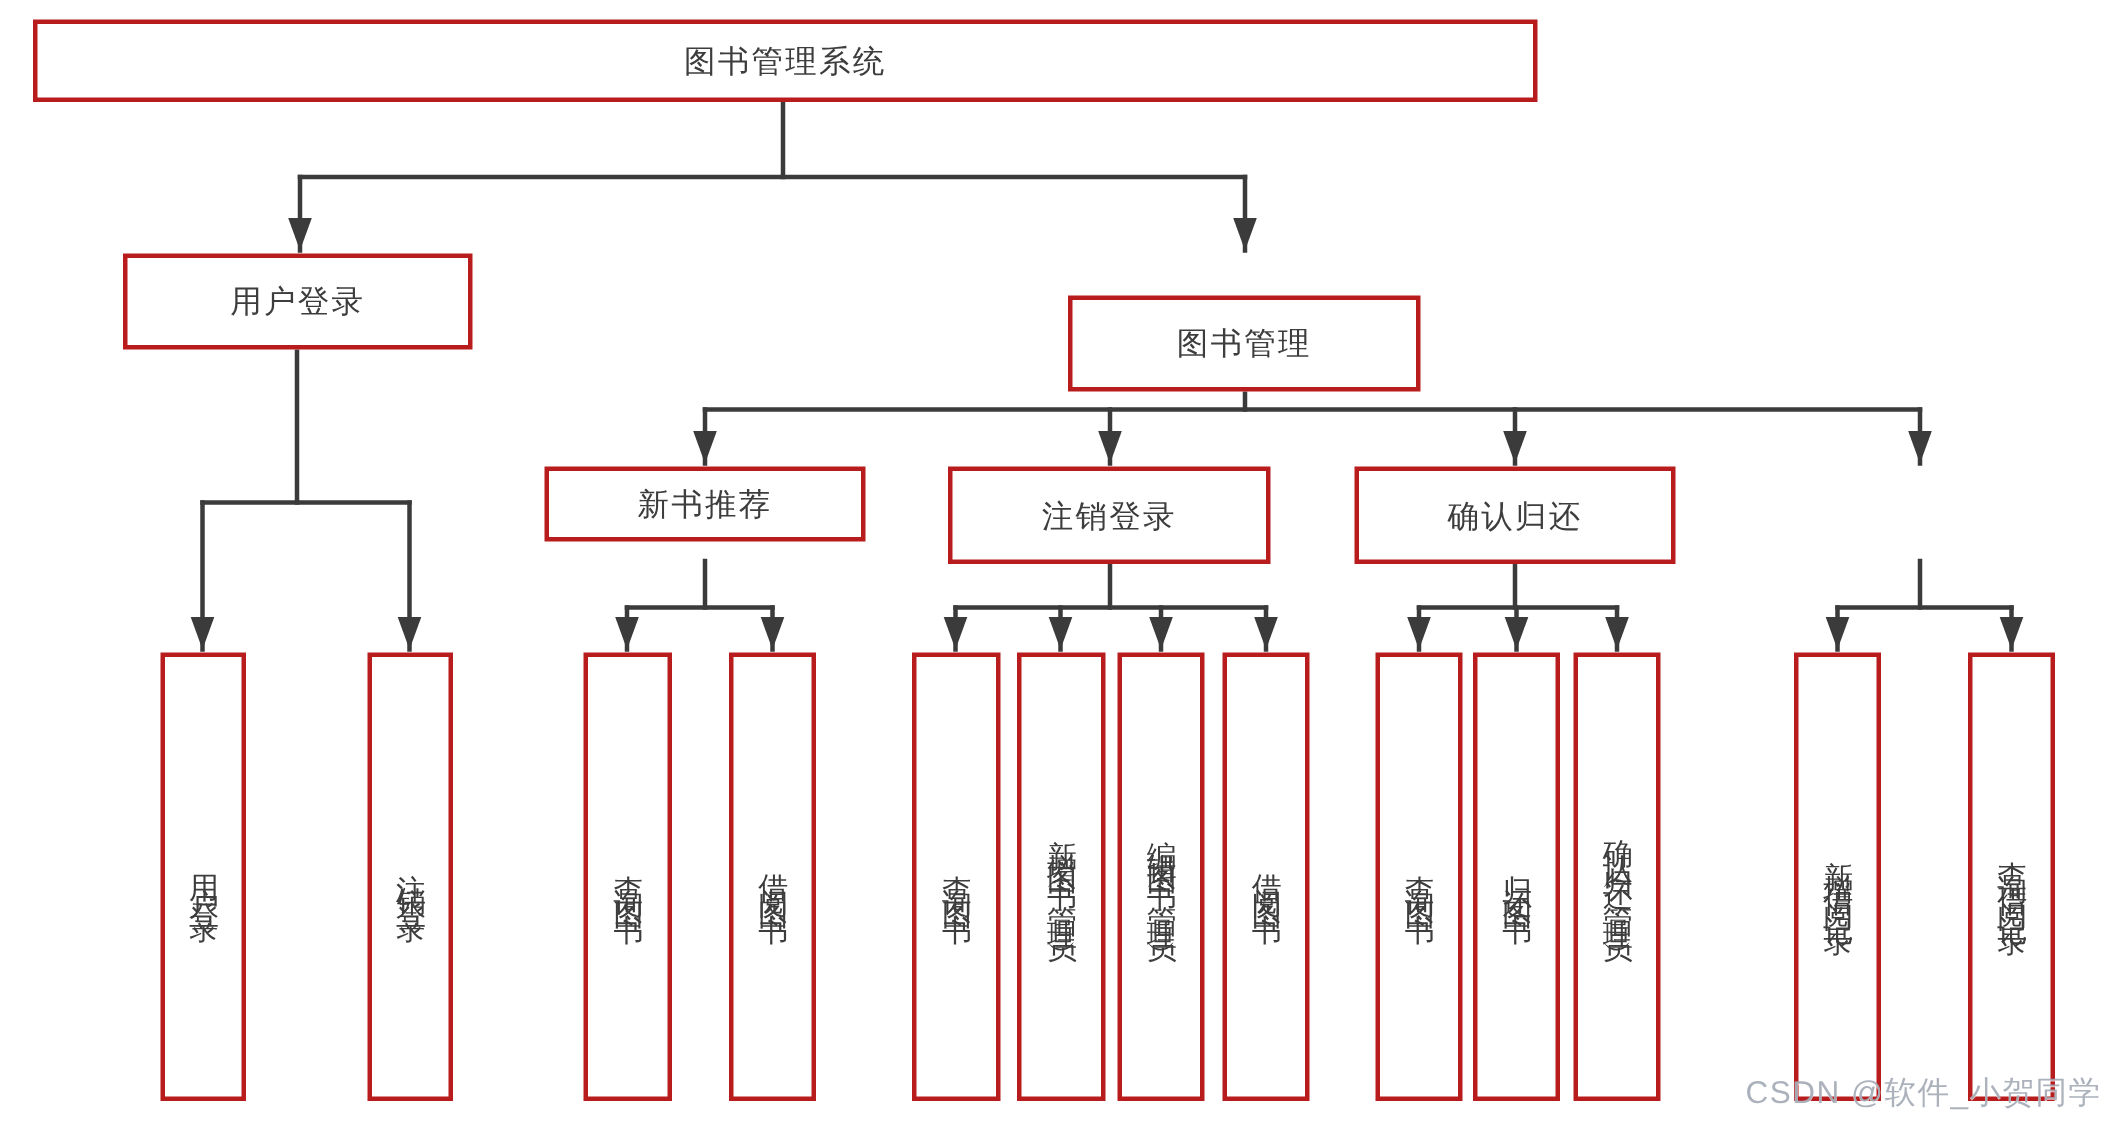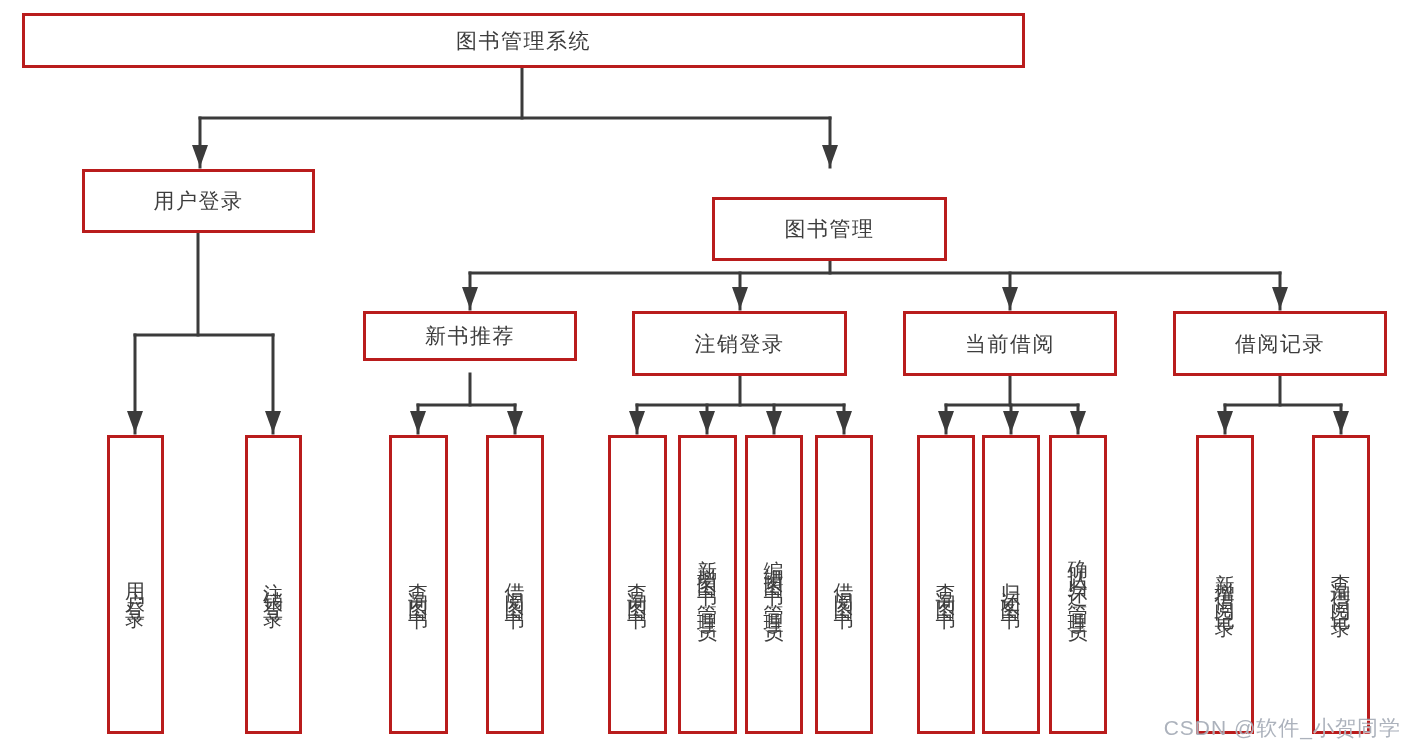--- a/index.html
+++ b/index.html
@@ -111,22 +111,21 @@
     </g>
   </svg>
 
   <div class="box hbox" style="left:22px; top:13px; width:1003px; height:55px;">图书管理系统</div>
 
   <div class="box hbox" style="left:82px; top:169px; width:233px; height:64px;">用户登录</div>
   <div class="box hbox" style="left:712px; top:169px; width:235px; height:64px;margin-top:28px;">图书管理</div>
 
   <div class="box hbox" style="left:363px; top:311px; width:214px; height:50px;">新书推荐</div>
   <div class="box hbox" style="left:632px; top:311px; width:215px; height:65px;">注销登录</div>
-  <div class="box hbox" style="left:903px; top:311px; width:214px; height:65px;">当前借阅</div>
-  <div class="box hbox" style="left:1173px; top:311px; width:214px; height:65px;">借阅记录</div>
+  <div class="box hbox" style="left:903px; top:311px; width:214px; height:65px;">确认归还</div>
 
   <div class="box vbox" style="left:107px; width:57px;">用户登录</div>
   <div class="box vbox" style="left:245px; width:57px;">注销登录</div>
 
   <div class="box vbox" style="left:389px; width:59px;">查询图书</div>
   <div class="box vbox" style="left:486px; width:58px;">借阅图书</div>
 
   <div class="box vbox" style="left:608px; width:59px;">查询图书</div>
   <div class="box vbox" style="left:678px; width:59px;">新增图书（管理员）</div>
   <div class="box vbox" style="left:745px; width:58px;">编辑图书（管理员）</div>

